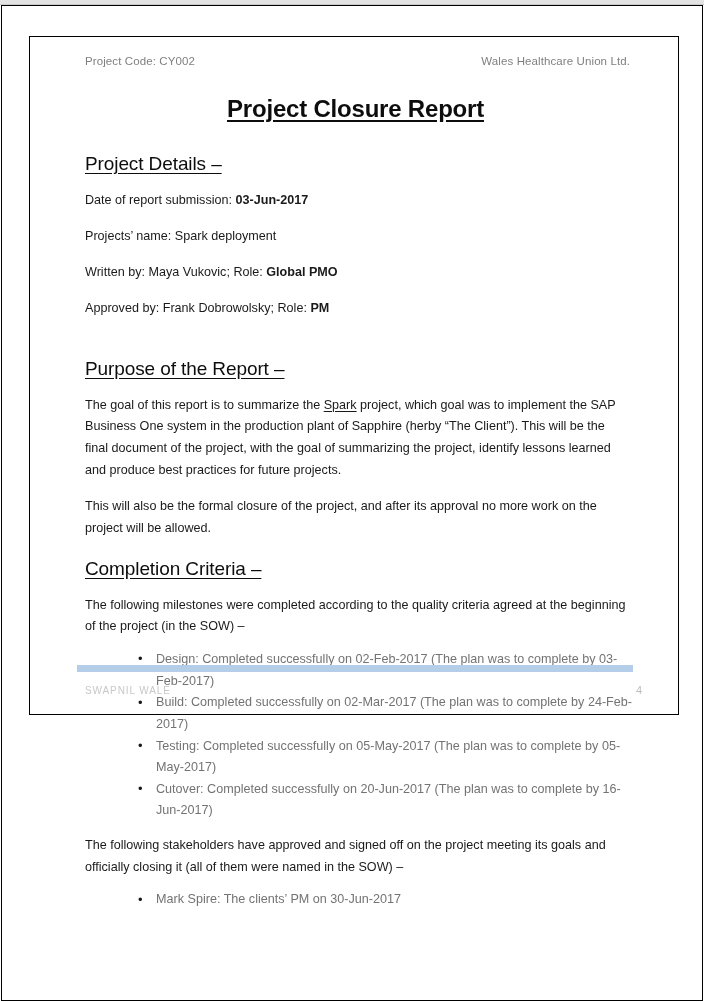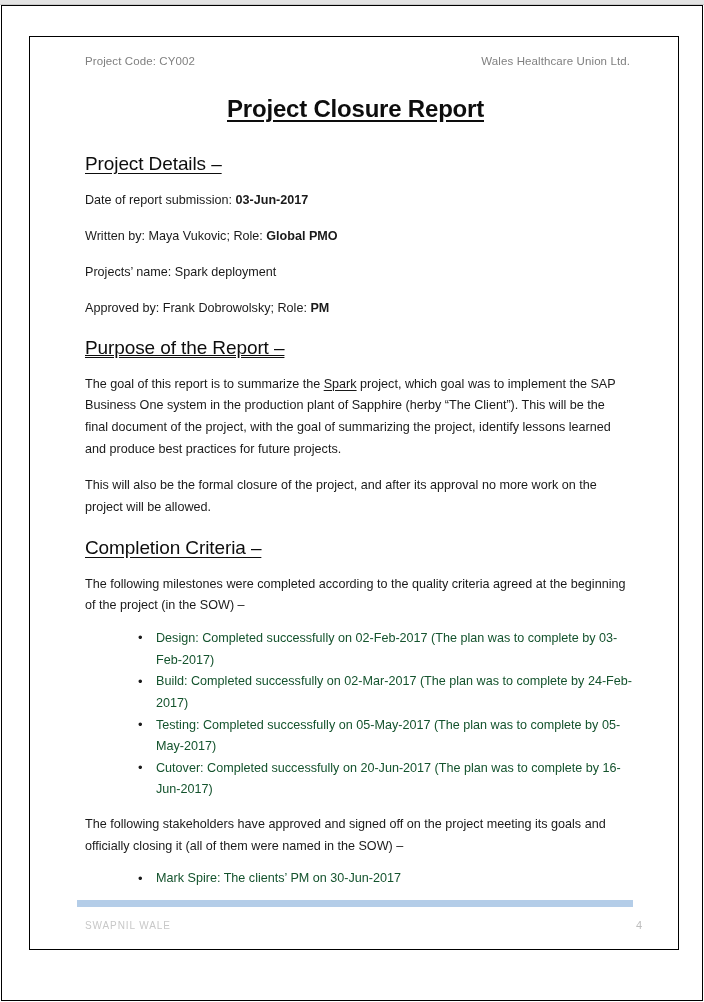--- a/index.html
+++ b/index.html
@@ -37,21 +37,21 @@
     box-sizing: border-box;
     background: #ffffff;
   }
 
   
   .page {
     position: absolute;
     top: 30px;
     left: 27px;
     width: 650px;
-    height: 914px;
+    height: 679px;
     background: #ffffff;
     border: 1.2px solid #000000;
     box-sizing: border-box;
   }
 
   .page-inner {
     position: absolute;
     top: 0; left: 0;
     width: 100%;
     height: 100%;
@@ -92,21 +92,21 @@
     font-weight: normal;
     color: #0d0d0d;
     margin: 0;
     letter-spacing: -0.1px;
   }
   .section-heading span {
     text-decoration: underline;
     text-underline-offset: 3px;
   }
   .sec-gap-1 { margin-top: 30px; }
-  .sec-gap-2 { margin-top: 17px; text-decoration: underline; }
+  .sec-gap-2 { margin-top: 38px; }
   .sec-gap-3 { margin-top: 18px; }
 
   
   .body-line,
   .body-para {
     font-size: 12.6px;
     color: #1a1a1a;
     line-height: 1.72;
     margin: 0;
     max-width: 545px;
@@ -122,21 +122,21 @@
   ul.bullets {
     margin: 11px 0 0 0;
     padding: 0 0 0 0;
     list-style: none;
     max-width: 552px;
   }
   ul.bullets li {
     position: relative;
     padding-left: 71px;
     font-size: 12.6px;
-    color: #14532d;
+    color: #737373;
     line-height: 1.72;
     margin: 0;
   }
   ul.bullets li::before {
     content: "\2022";
     position: absolute;
     left: 53px;
     top: -0.5px;
     font-size: 13px;
     color: #1a1a1a;
@@ -189,24 +189,24 @@
       </h1>
 
       <h2 class="section-heading sec-gap-1">
         <span>Project Details –</span>
       </h2>
 
       <p class="body-line">
         <span>Date of report submission: </span><span class="b">03-Jun-2017</span>
       </p>
       <p class="body-line">
+        <span>Projects’ name: </span><span>Spark deployment</span>
+      </p>
+      <p class="body-line">
         <span>Written by: Maya Vukovic; Role: </span><span class="b">Global PMO</span>
-      </p>
-      <p class="body-line">
-        <span>Projects’ name: </span><span>Spark deployment</span>
       </p>
       <p class="body-line">
         <span>Approved by: Frank Dobrowolsky; Role: </span><span class="b">PM</span>
       </p>
 
       <h2 class="section-heading sec-gap-2">
         <span>Purpose of the Report –</span>
       </h2>
 
       <p class="body-para"><span>The goal of this report is to summarize the </span><span class="u">Spark</span><span> project, which goal was to implement the SAP Business One system in the production plant of Sapphire (herby “The Client”). This will be the final document of the project, with the goal of summarizing the project, identify lessons learned and produce best practices for future projects.</span></p>

